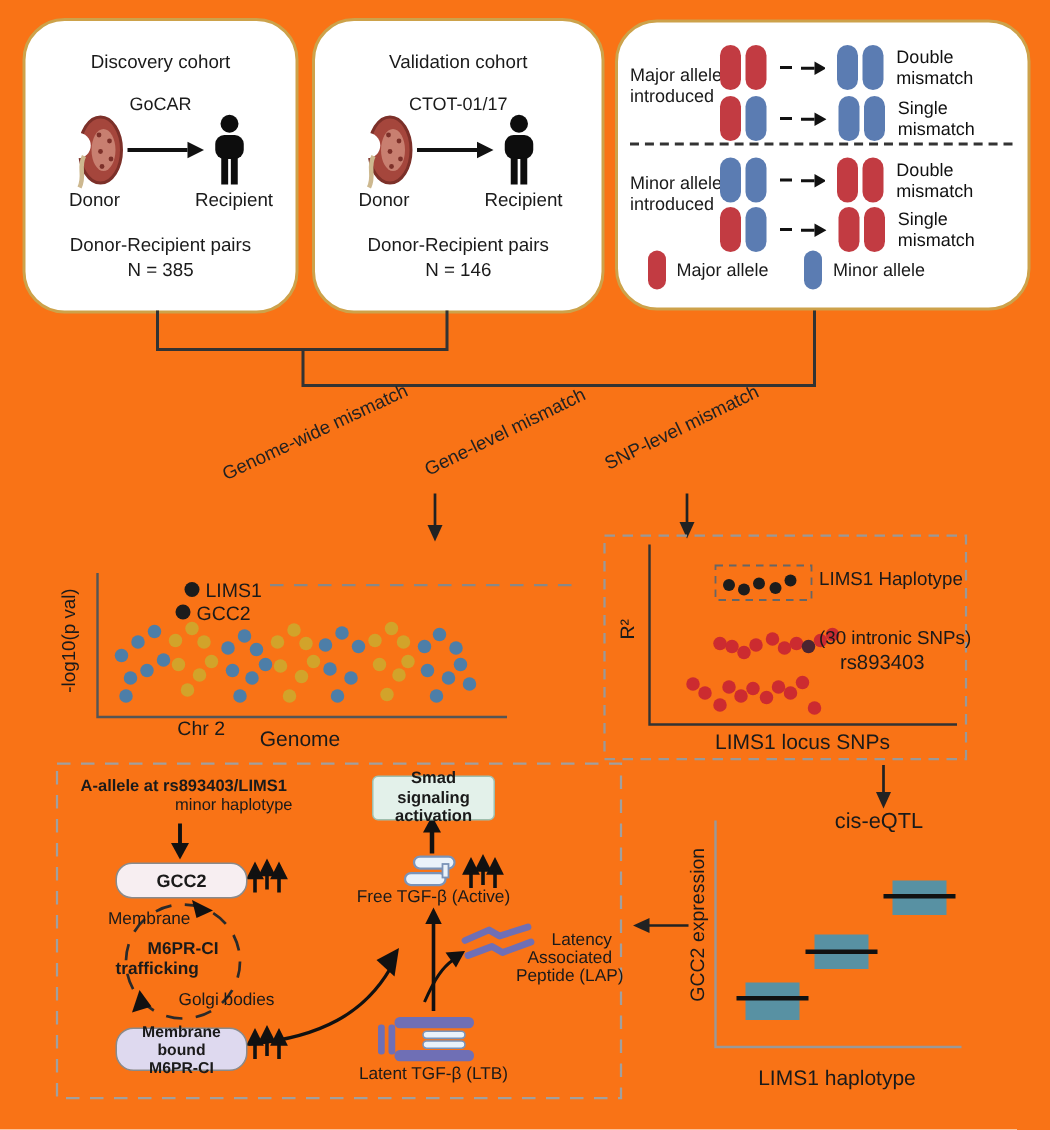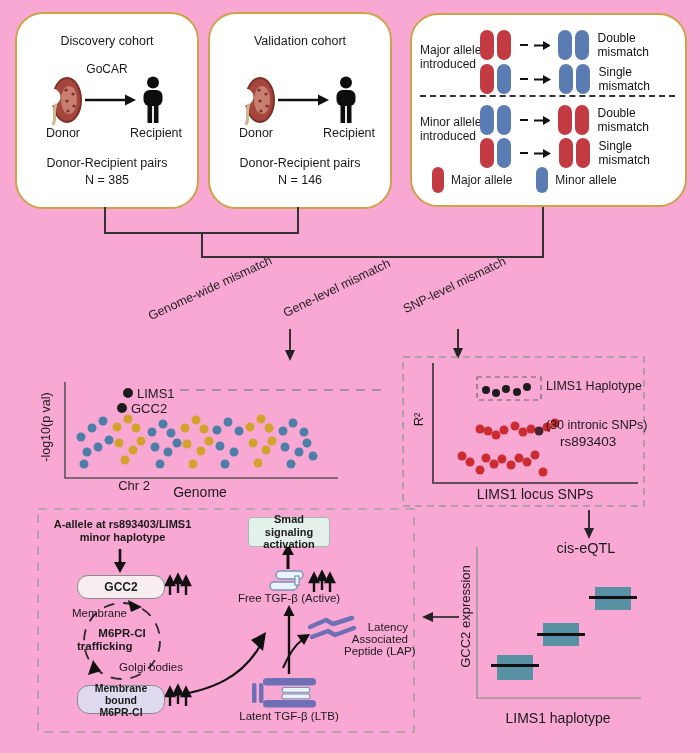--- a/index.html
+++ b/index.html
@@ -1,16 +1,16 @@
 <!DOCTYPE html>
 <html><head>
 <meta charset="utf-8">
 <style>
   html,body{margin:0;padding:0;background:#fff;}
-  .canvas{position:relative;width:700px;height:753px;background:#f9a8d4;overflow:hidden;
+  .canvas{position:relative;width:700px;height:753px;background:#f97316;overflow:hidden;
     font-family:"Liberation Sans","DejaVu Sans",sans-serif;color:#1a1a1a;}
   .abs{position:absolute;}
   .ctr{text-align:center;}
   .gold-box{position:absolute;border:2px solid #cda24a;border-radius:28px;background:#fff;}
   svg{display:block;}
   .overlay{position:absolute;left:0;top:0;z-index:3;pointer-events:none;}
   .scatter{position:absolute;z-index:4;}
   .dot{position:absolute;width:9px;height:9px;border-radius:50%;transform:translate(-50%,-50%);}
   .txt{position:absolute;z-index:10;white-space:nowrap;}
   .rot{transform:rotate(-90deg);}
@@ -177,22 +177,23 @@
         <rect x="6.5" y="29" width="4.6" height="18"></rect>
         <rect x="12.9" y="29" width="4.6" height="18"></rect>
       </g>
     </svg>
     <div class="abs ctr" style="left:14px;top:112px;width:64px;font-size:12.5px;">Donor</div>
     <div class="abs ctr" style="left:104px;top:112px;width:70px;font-size:12.5px;">Recipient</div>
     <div class="abs ctr" style="left:0;top:142px;width:100%;font-size:12.5px;">Donor-Recipient pairs</div>
     <div class="abs ctr" style="left:0;top:159px;width:100%;font-size:12.5px;">N = 385</div>
   </div>
 
-  <div class="gold-box" style="left:208px;top:12px;width:180px;height:193px;">
+  <div class="gold-box" style="left:208px;top:12px;width:180px;height:193px;padding-left:11px;">
     <div class="abs ctr" style="left:0;top:20px;width:100%;font-size:12.5px;">Validation cohort</div>
+    <div class="abs ctr" style="left:0;top:48px;width:100%;font-size:12px;">CTOT-01/17</div>
     <svg class="abs" style="left:20px;top:60px;" width="140" height="52" viewBox="0 0 140 52">
       <g transform="translate(12,1)">
         <ellipse cx="18" cy="25" rx="14" ry="22" fill="#a5463c" stroke="#7c3029" stroke-width="2"></ellipse>
         <circle cx="3" cy="22" r="8.5" fill="#fff"></circle>
         <ellipse cx="20" cy="25" rx="8" ry="14" fill="#c87f70"></ellipse>
         <circle cx="17" cy="15" r="1.6" fill="#7c3029"></circle>
           <circle cx="24" cy="19" r="1.6" fill="#7c3029"></circle>
         <circle cx="18" cy="26" r="1.6" fill="#7c3029"></circle>
           <circle cx="25" cy="31" r="1.6" fill="#7c3029"></circle>
         <circle cx="19" cy="36" r="1.6" fill="#7c3029"></circle>
@@ -404,21 +405,21 @@
     <div class="boxplot-median" style="left:14px;top:116px;width:48px;"></div>
     <div class="boxplot-box" style="left:66px;top:75px;width:36px;height:23px;"></div>
     <div class="boxplot-median" style="left:60px;top:85px;width:48px;"></div>
     <div class="boxplot-box" style="left:118px;top:39px;width:36px;height:23px;"></div>
     <div class="boxplot-median" style="left:112px;top:48px;width:48px;"></div>
   </div>
   <div class="txt rot" style="left:410px;top:609px;width:110px;text-align:center;font-size:13px;">GCC2 expression</div>
   <div class="txt" style="left:483px;top:710px;width:150px;text-align:center;font-size:14px;">LIMS1 haplotype</div>
 
   <div class="txt" style="left:50px;top:518px;width:145px;text-align:center;font-size:11px;font-weight:bold;">A-allele at rs893403/LIMS1</div>
-  <div class="txt" style="left:50px;top:531px;width:145px;text-align:center;font-size:11px;font-weight:bold;">minor haplotype</div>
+  <div class="txt" style="left:50px;top:531px;width:145px;text-align:right;font-size:11px;font-weight:normal;">minor haplotype</div>
 
   <div class="node-box" style="left:77px;top:575px;width:86px;height:22px;background:#f7eef1;font-size:12px;">
     <span>GCC2</span>
   </div>
 
   <div class="txt" style="left:72px;top:607px;font-size:11.5px;">Membrane</div>
   <div class="txt" style="left:77px;top:627px;width:90px;text-align:center;font-size:11.5px;font-weight:bold;">M6PR-CI</div>
   <div class="txt" style="left:77px;top:640px;width:90px;text-align:left;font-size:11.5px;font-weight:bold;">trafficking</div>
   <div class="txt" style="left:119px;top:661px;font-size:11.5px;">Golgi bodies</div>
 

